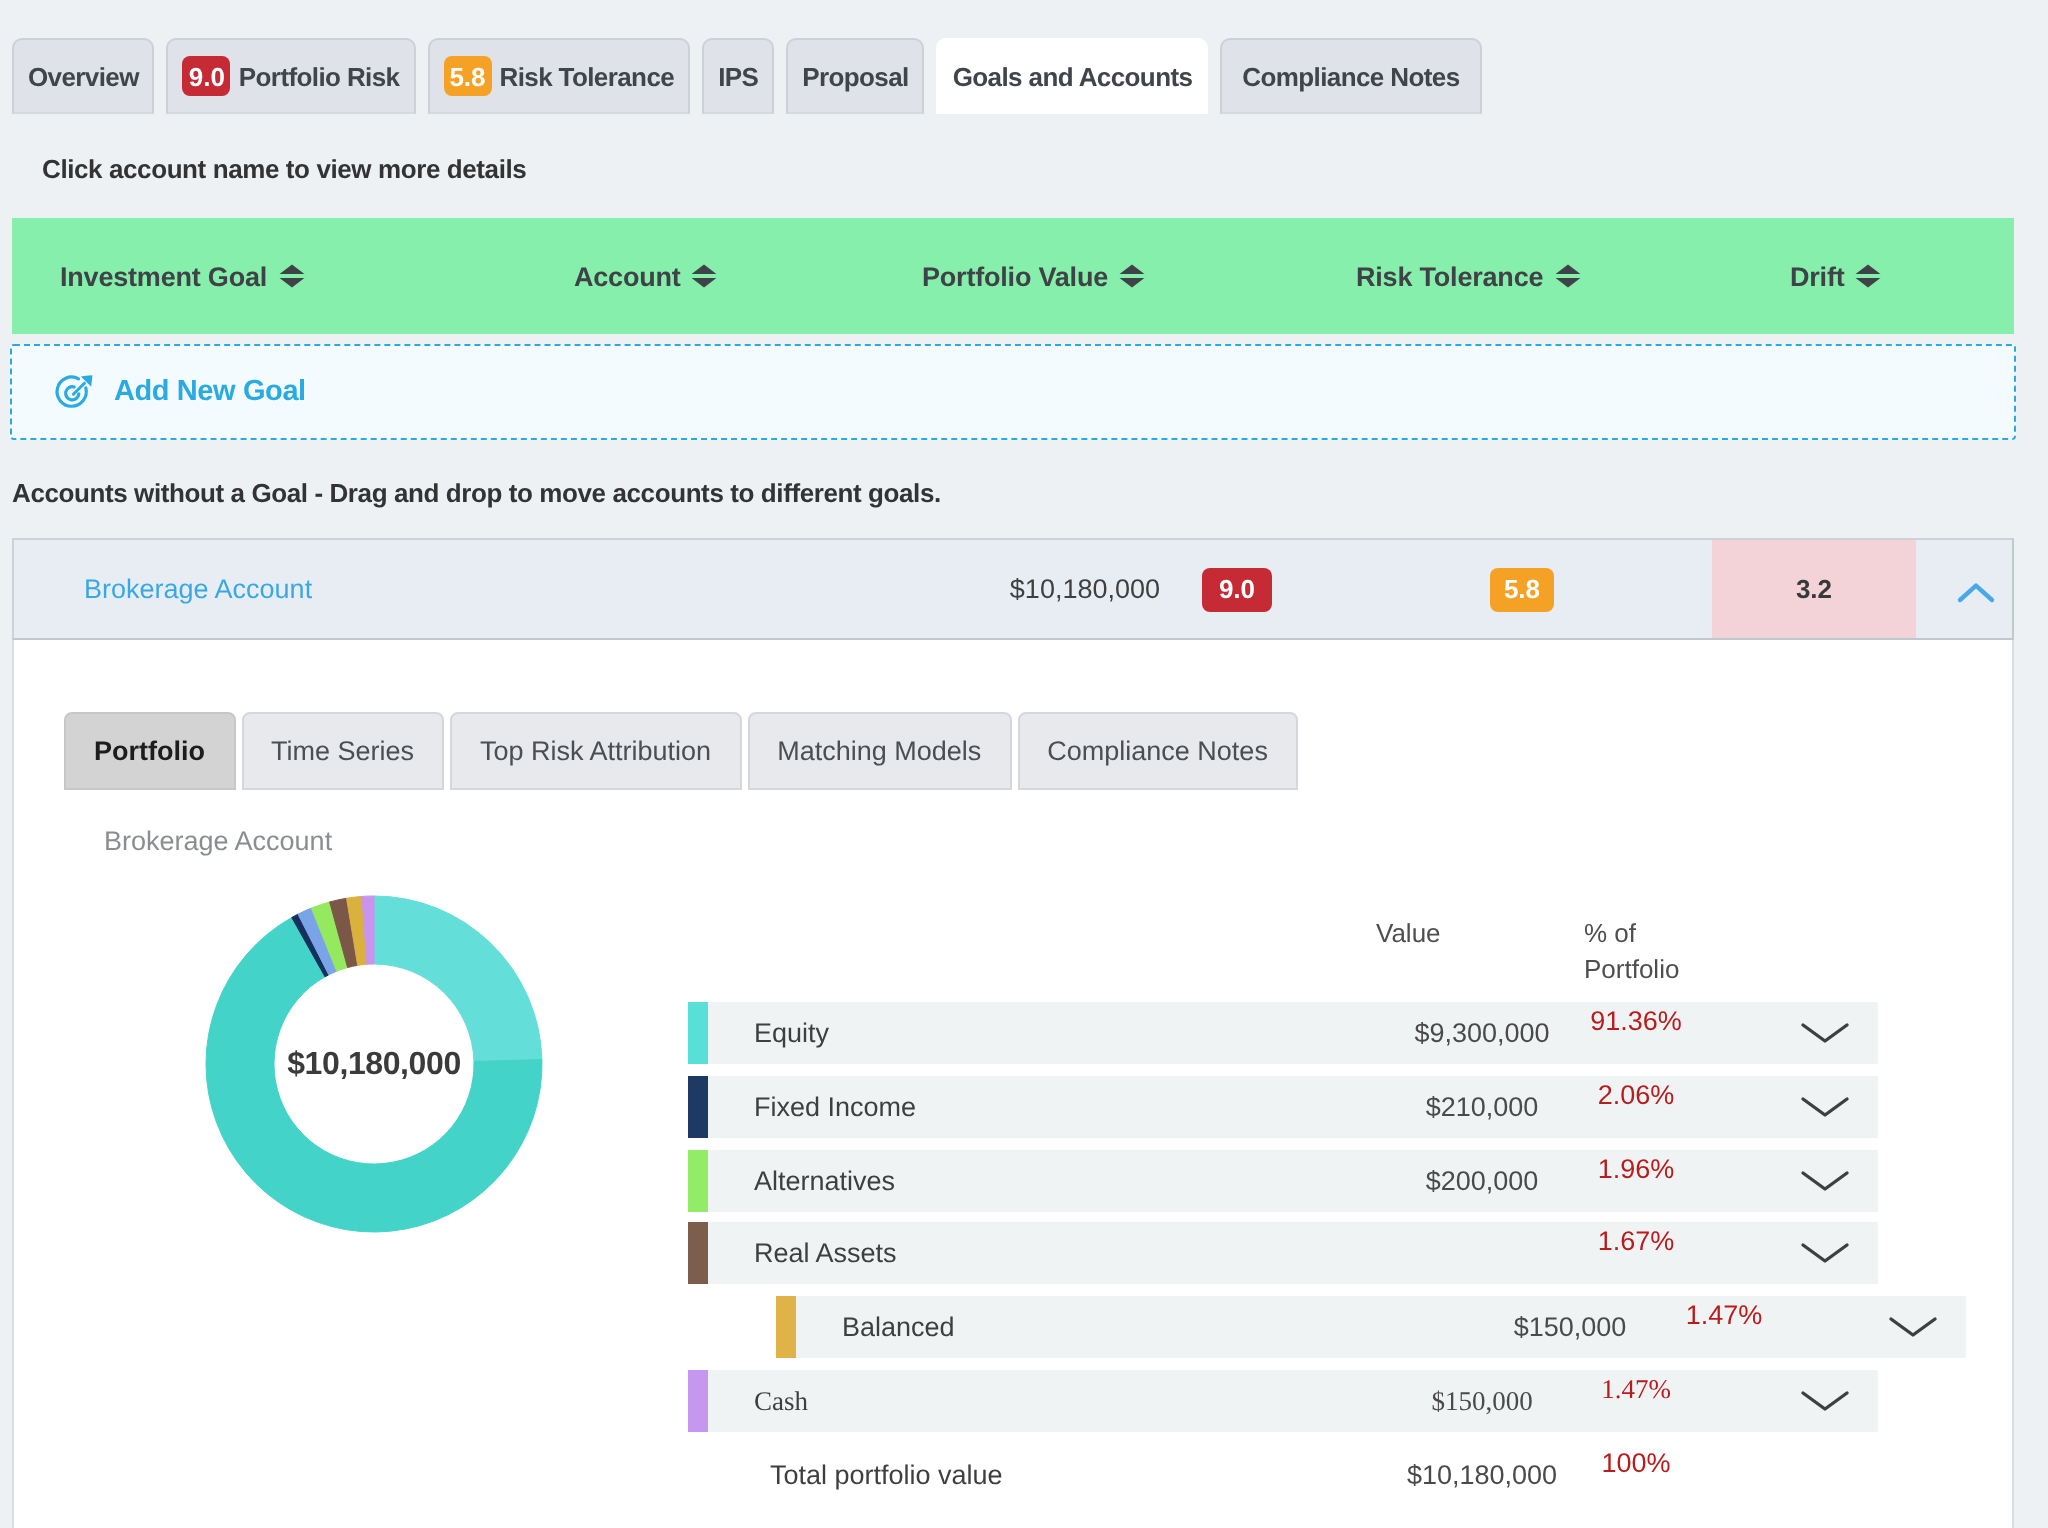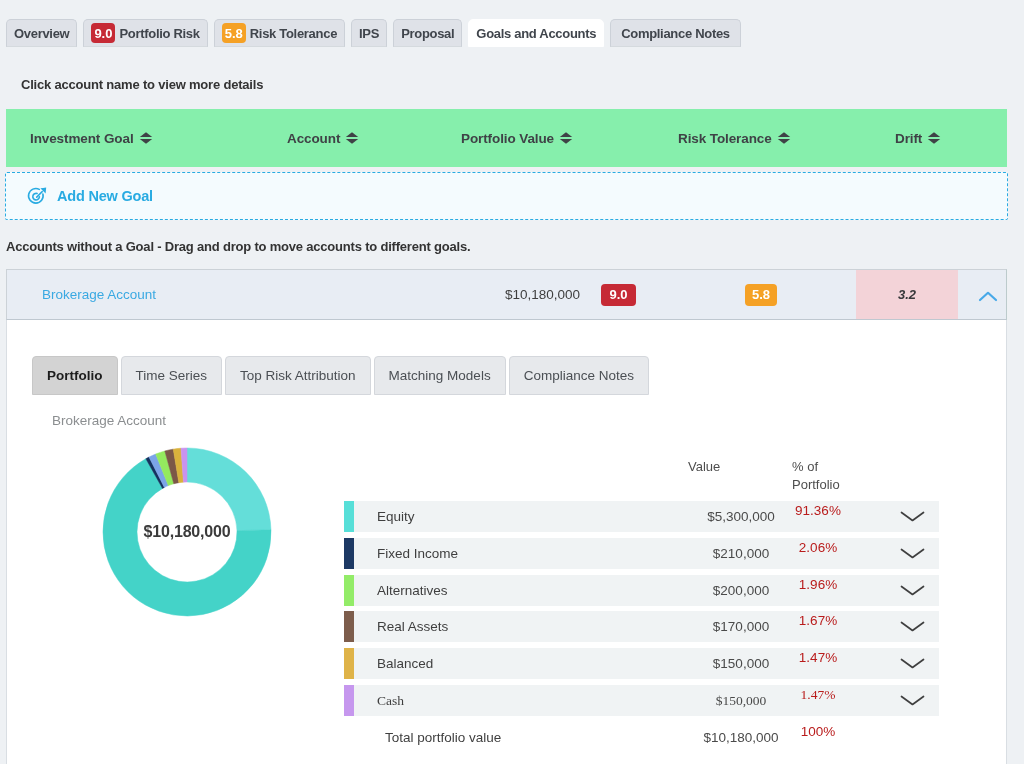--- a/index.html
+++ b/index.html
@@ -2,21 +2,21 @@
 <html><head>
 <meta charset="utf-8">
 <style>
 * { margin:0; padding:0; box-sizing:border-box; }
 html,body { width:1024px; height:764px; }
 body { background:#eef1f4; font-family:"Liberation Sans",sans-serif; position:relative; overflow:hidden; color:#3c3c3c; }
 .abs { position:absolute; }
 
 
 .toptabs { position:absolute; left:6px; top:19px; display:flex; }
-.ttab { height:28px; background:#dfe2e8; border:1px solid #ccd1d8; border-bottom-color:#d5dade; border-radius:5px 5px 0 0; margin-right:6px; display:flex; align-items:center; padding:0 7px; font-size:13px; letter-spacing:-0.3px; font-weight:bold; color:#40454c; white-space:nowrap; }
+.ttab { height:38px; background:#dfe2e8; border:1px solid #ccd1d8; border-bottom-color:#d5dade; border-radius:5px 5px 0 0; margin-right:6px; display:flex; align-items:center; padding:0 7px; font-size:13px; letter-spacing:-0.3px; font-weight:bold; color:#40454c; white-space:nowrap; }
 .ttab.active { background:#fff; border-color:#fff; }
 .badge { border-radius:4px; color:#fff; font-weight:bold; font-size:13px; letter-spacing:0; padding:2.5px 0; width:24px; text-align:center; margin-right:4px; display:inline-block; }
 .badge.red { background:#c62a35; }
 .badge.orange { background:#f5a125; }
 
 .clicktxt { position:absolute; left:21px; top:77px; font-size:13px; letter-spacing:-0.2px; font-weight:bold; color:#333; }
 
 
 .thead { position:absolute; left:6px; top:109px; width:1001px; height:58px; background:#86efac; }
 .hcell { position:absolute; top:0; height:58px; display:flex; align-items:center; font-size:13.5px; letter-spacing:-0.1px; font-weight:bold; color:#3f4246; white-space:nowrap; }
@@ -26,21 +26,21 @@
 .addgoal { position:absolute; left:5px; top:172px; width:1003px; height:48px; background:#f4fbfe; border:1.5px dashed #29abe2; border-radius:2px; display:flex; align-items:center; }
 .addgoal .txt { color:#29abe2; font-size:14.5px; letter-spacing:-0.2px; font-weight:bold; margin-left:9px; }
 
 .accountstxt { position:absolute; left:6px; top:239px; font-size:13px; letter-spacing:-0.2px; font-weight:bold; color:#333; }
 
 
 .acctrow { position:absolute; left:6px; top:269px; width:1001px; height:51px; background:#e8edf4; border:1px solid #ccd2d7; border-right-color:#bccbcc; border-bottom:1px solid #bfc8d0; }
 .acctrow .name { position:absolute; left:35px; top:0; height:100%; display:flex; align-items:center; color:#3aa9e2; font-size:13.5px; }
 .acctrow .val { position:absolute; right:426px; top:0; height:100%; display:flex; align-items:center; font-size:13.5px; color:#3f3f3f; }
 .rbadge { position:absolute; top:14px; border-radius:4px; color:#fff; font-weight:bold; font-size:13px; height:22px; line-height:22px; text-align:center; }
-.pinkcell { position:absolute; left:849px; top:0; width:102px; height:100%; background:#f3d3d8; display:flex; align-items:center; justify-content:center; font-size:13px; font-weight:bold; color:#38393b;font-style:italic; }
+.pinkcell { position:absolute; left:849px; top:0; width:102px; height:100%; background:#f3d3d8; display:flex; align-items:center; justify-content:center; font-size:13px; font-weight:bold; color:#38393b; }
 
 
 .panel { position:absolute; left:6px; top:320px; width:1001px; height:444px; background:#fff; border-left:1px solid #d9dee3; border-right:1px solid #d9dee3; }
 
 
 .intabs { position:absolute; left:25px; top:36px; display:flex; }
 .itab { height:39px; background:#e7e9ec; border:1px solid #d4d7dc; border-radius:4px 4px 0 0; margin-right:3px; display:flex; align-items:center; padding:0 14px; font-size:13.5px; color:#4b4f54; white-space:nowrap; }
 .itab.active { background:#d3d3d3; border-color:#c7c7c7; font-weight:bold; color:#1d1d1d; }
 
 .balabel { position:absolute; left:45px; top:93px; font-size:13.5px; color:#8b8e90; }
@@ -136,21 +136,21 @@
     <path d="M173.99 128.21 A84 84 0 0 1 180.00 128.00 L180.00 162.00 A50 50 0 0 0 176.43 162.13 Z" fill="#c993ee" stroke="#c993ee" stroke-width="0.5"></path>
     <text x="180" y="217" text-anchor="middle" font-family="Liberation Sans" font-size="16" letter-spacing="-0.2" font-weight="bold" fill="#3b3b3b">$10,180,000</text>
   </svg>
 
   <div class="vhead" style="left:681px; top:138px; width:110px;">Value</div>
   <div class="vhead" style="left:785px; top:138px; width:105px;">% of<br>Portfolio</div>
 
   <div class="arow" style="top:181px;">
       <div class="bar" style="background:#57dfd8;"></div>
       <div class="lbl">Equity</div>
-      <div class="v">$5,300,000</div>
+      <div class="v">$9,300,000</div>
       <div class="p">91.36%</div>
       <svg class="ch" width="25" height="11" viewBox="0 0 25 11">
         <polyline points="1.5,1.5 12.5,9.5 23.5,1.5" fill="none" stroke="#3f3f3f" stroke-width="1.7" stroke-linecap="round" stroke-linejoin="round"></polyline>
       </svg>
     </div>
   <div class="arow" style="top:217.8px;">
       <div class="bar" style="background:#1d3964;"></div>
       <div class="lbl">Fixed Income</div>
       <div class="v">$210,000</div>
       <div class="p">2.06%</div>
@@ -163,27 +163,26 @@
       <div class="lbl">Alternatives</div>
       <div class="v">$200,000</div>
       <div class="p">1.96%</div>
       <svg class="ch" width="25" height="11" viewBox="0 0 25 11">
         <polyline points="1.5,1.5 12.5,9.5 23.5,1.5" fill="none" stroke="#3f3f3f" stroke-width="1.7" stroke-linecap="round" stroke-linejoin="round"></polyline>
       </svg>
     </div>
   <div class="arow" style="top:291.4px;">
       <div class="bar" style="background:#7d5d4c;"></div>
       <div class="lbl">Real Assets</div>
-      <div class="v">$170,000</div>
       <div class="p">1.67%</div>
       <svg class="ch" width="25" height="11" viewBox="0 0 25 11">
         <polyline points="1.5,1.5 12.5,9.5 23.5,1.5" fill="none" stroke="#3f3f3f" stroke-width="1.7" stroke-linecap="round" stroke-linejoin="round"></polyline>
       </svg>
     </div>
-  <div class="arow" style="top:328.2px;">
+  <div class="arow" style="top:328.2px;margin-left:44px;">
       <div class="bar" style="background:#dfb348;"></div>
       <div class="lbl">Balanced</div>
       <div class="v">$150,000</div>
       <div class="p">1.47%</div>
       <svg class="ch" width="25" height="11" viewBox="0 0 25 11">
         <polyline points="1.5,1.5 12.5,9.5 23.5,1.5" fill="none" stroke="#3f3f3f" stroke-width="1.7" stroke-linecap="round" stroke-linejoin="round"></polyline>
       </svg>
     </div>
   <div class="arow" style="top:365px;font-family:Liberation Serif, serif;">
       <div class="bar" style="background:#c697ee;"></div>

